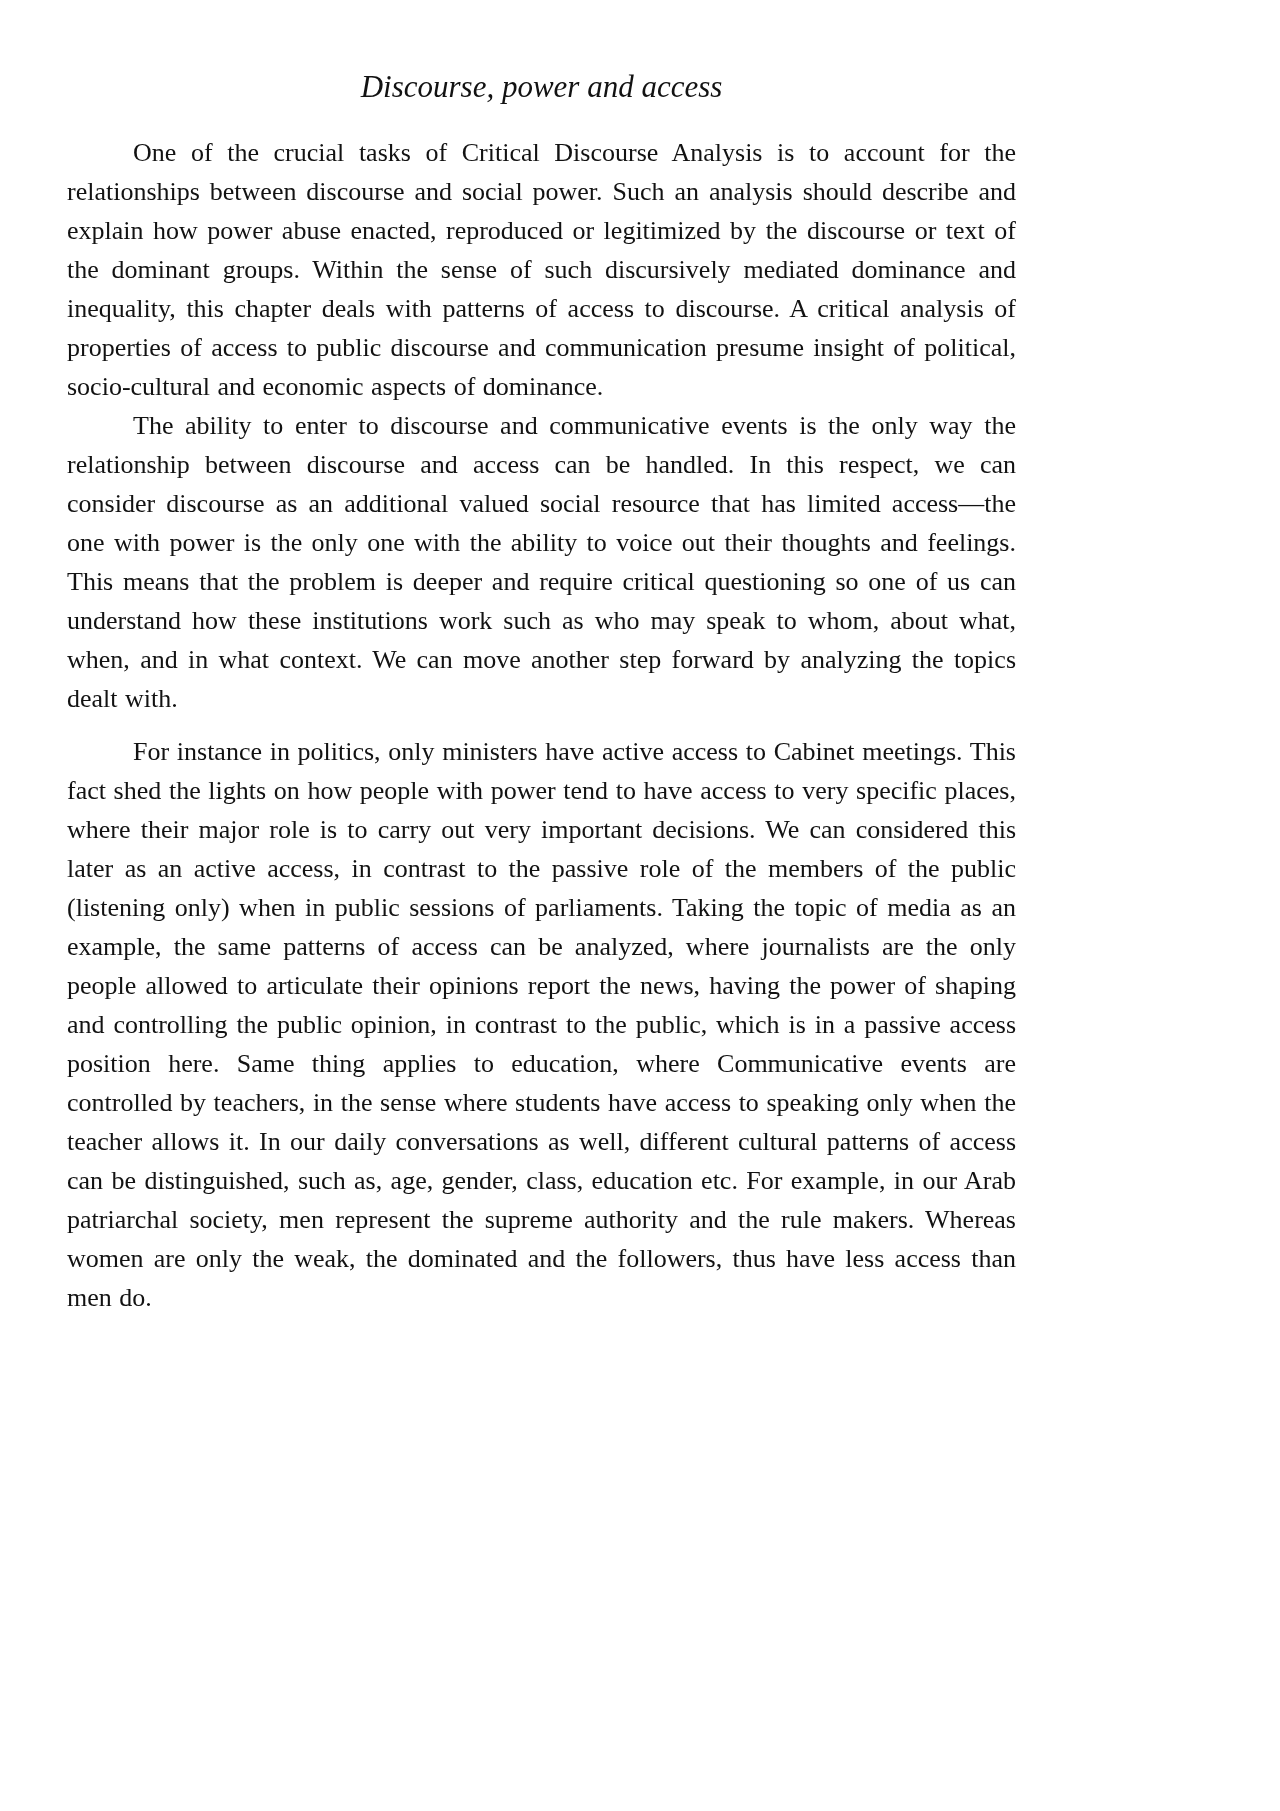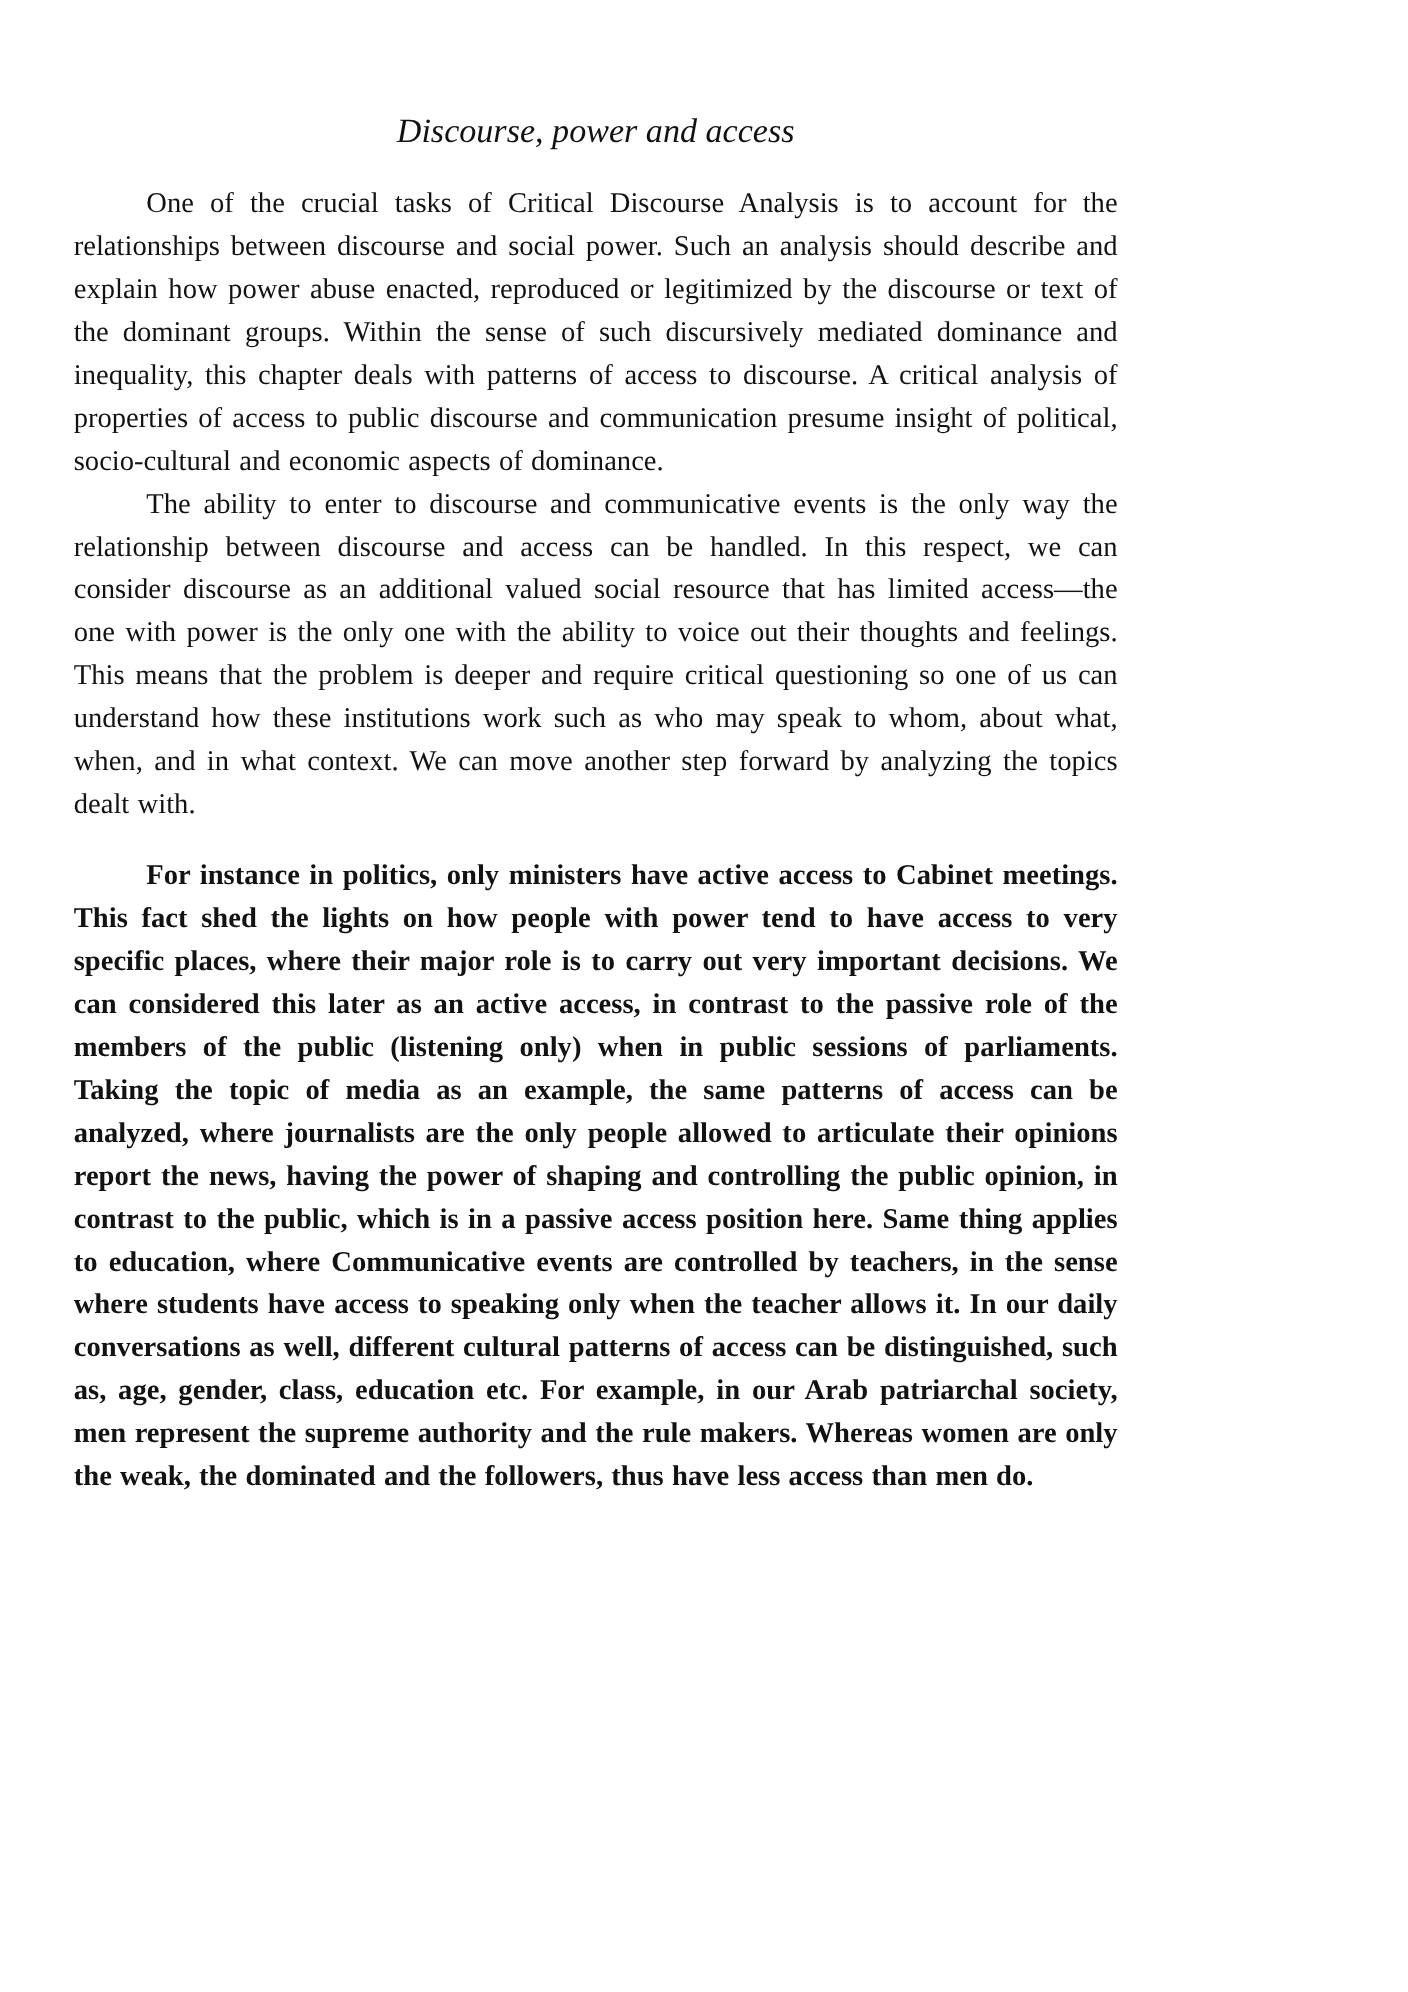--- a/index.html
+++ b/index.html
@@ -6,21 +6,21 @@
     margin: 0;
     padding: 0;
     background: #ffffff;
   }
   .page {
     position: relative;
     width: 1092px;
     height: 1811px;
     background: #ffffff;
     box-sizing: border-box;
-    padding: 101px 76px 0 67px;
+    padding: 69px 76px 0 67px;
     overflow: hidden;
   }
   .doc-title {
     font-family: "Liberation Serif", serif;
     font-style: italic;
     font-weight: normal;
     font-size: 31px;
     line-height: 36px;
     text-align: center;
     color: #121212;
@@ -31,22 +31,21 @@
     font-size: 26px;
     line-height: 39px;
     text-align: justify;
     text-indent: 66px;
     color: #121212;
     margin: 0;
     hyphens: manual;
     word-spacing: 1px;
   }
   .para.spaced {
-    margin-top: 26px;
-    font-weight: bold;
+    margin-top: 14px;
   }
 </style>
 </head>
 <body>
 
 <div class="page">
   <h1 class="doc-title">Discourse, power and access</h1>
 
   <p class="para">One of the crucial tasks of Critical Discourse Analysis is to account for the relationships between discourse and social power. Such an analysis should describe and explain how power abuse enacted, reproduced or legitimized by the discourse or text of the dominant groups. Within the sense of such dis­cursively mediated dominance and inequality, this chapter deals with patterns of access to discourse. A critical analysis of properties of access to public discourse and communication presume insight of political, socio-cultural and economic aspects of dominance.</p>
 

